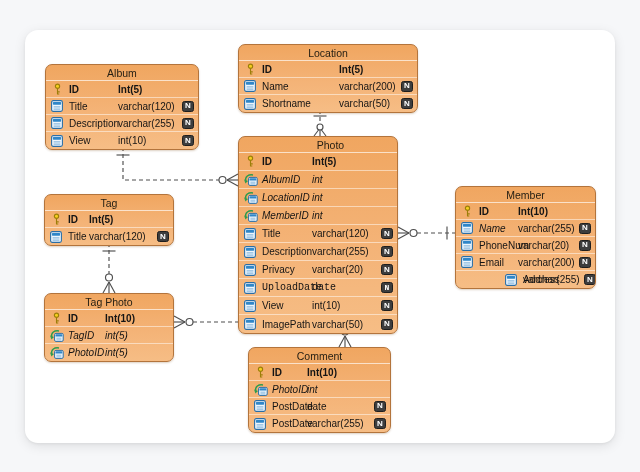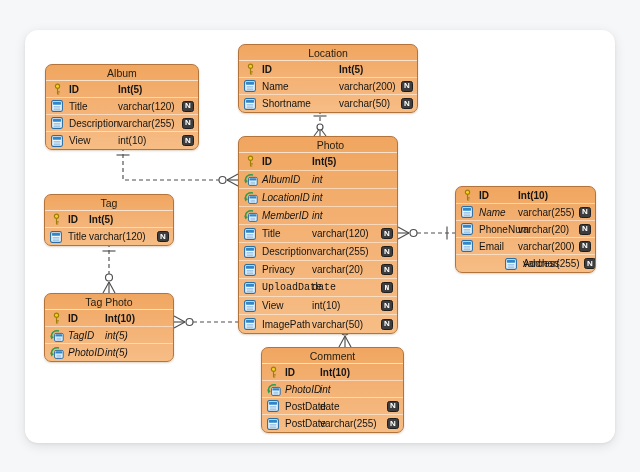--- a/index.html
+++ b/index.html
@@ -328,20 +328,21 @@
             </svg>
           </span>
           <span class="cname" data-interactable="false">ImagePath</span>
           <span class="ctype-cell" style="flex-basis: 81px; width: 81px;">
             <span class="ctype" data-interactable="false">varchar(50)</span>
             <span class="nbadge" data-interactable="false">N</span>
           </span>
         </div>
       </div>
       <div class="entity" data-interactable="true" style="left: 455px; top: 186px; width: 141px;">
+        <div class="entity-header" data-interactable="false" style="height: 15px;">Member</div>
         <div class="erow pk" data-interactable="true" style="height: 17px;">
           <span class="icon-cell" data-interactable="false">
             <svg width="13" height="13" viewBox="0 0 14 14">
               <g fill="none" stroke="#9c7e09" stroke-width="1.2">
                 <circle cx="7" cy="3.5" r="2.3" fill="#f6cf1f"></circle>
                 <path d="M7 5.8 V12.4 M7 9.6 h2.4 M7 11.8 h1.9"></path>
               </g>
             </svg>
           </span>
           <span class="cname" data-interactable="false">ID</span>
@@ -477,21 +478,21 @@
               <path d="M1.6 8.2 C1.0 3.4, 4.4 1.2, 9 1.9" fill="none" stroke="#2e9b4e" stroke-width="1.5"></path>
               <path d="M0.2 6.6 L1.4 10.6 L4.0 8.0 Z" fill="#2e9b4e"></path>
             </svg>
           </span>
           <span class="cname" data-interactable="false">PhotoID</span>
           <span class="ctype-cell" style="flex-basis: 64px; width: 64px;">
             <span class="ctype" data-interactable="false">int(5)</span>
           </span>
         </div>
       </div>
-      <div class="entity" data-interactable="true" style="left: 261px; top: 347px; width: 143px;">
+      <div class="entity" data-interactable="true" style="left: 248px; top: 347px; width: 143px;">
         <div class="entity-header" data-interactable="false" style="height: 15px;">Comment</div>
         <div class="erow pk" data-interactable="true" style="height: 17px;">
           <span class="icon-cell" data-interactable="false">
             <svg width="13" height="13" viewBox="0 0 14 14">
               <g fill="none" stroke="#9c7e09" stroke-width="1.2">
                 <circle cx="7" cy="3.5" r="2.3" fill="#f6cf1f"></circle>
                 <path d="M7 5.8 V12.4 M7 9.6 h2.4 M7 11.8 h1.9"></path>
               </g>
             </svg>
           </span>

